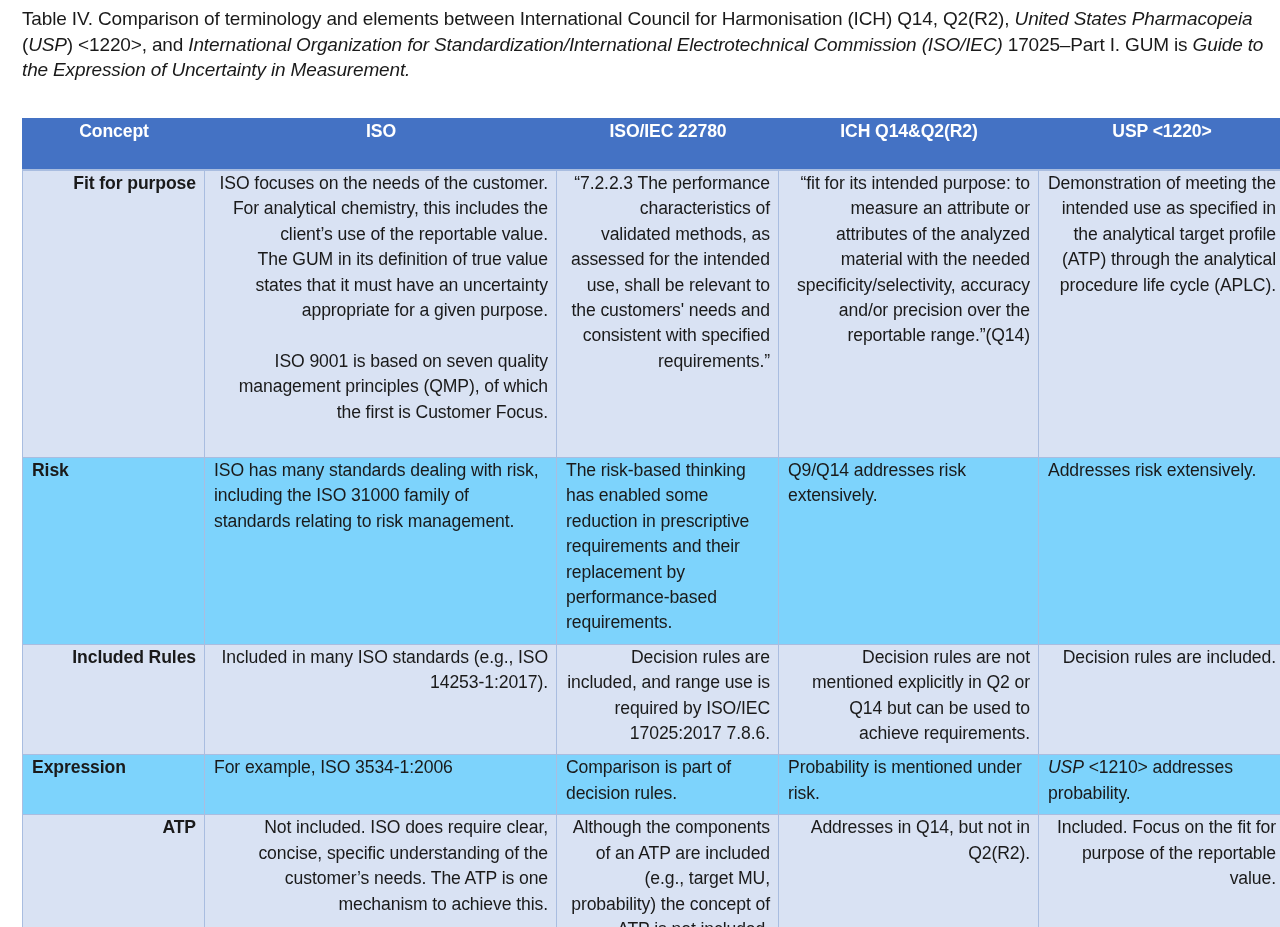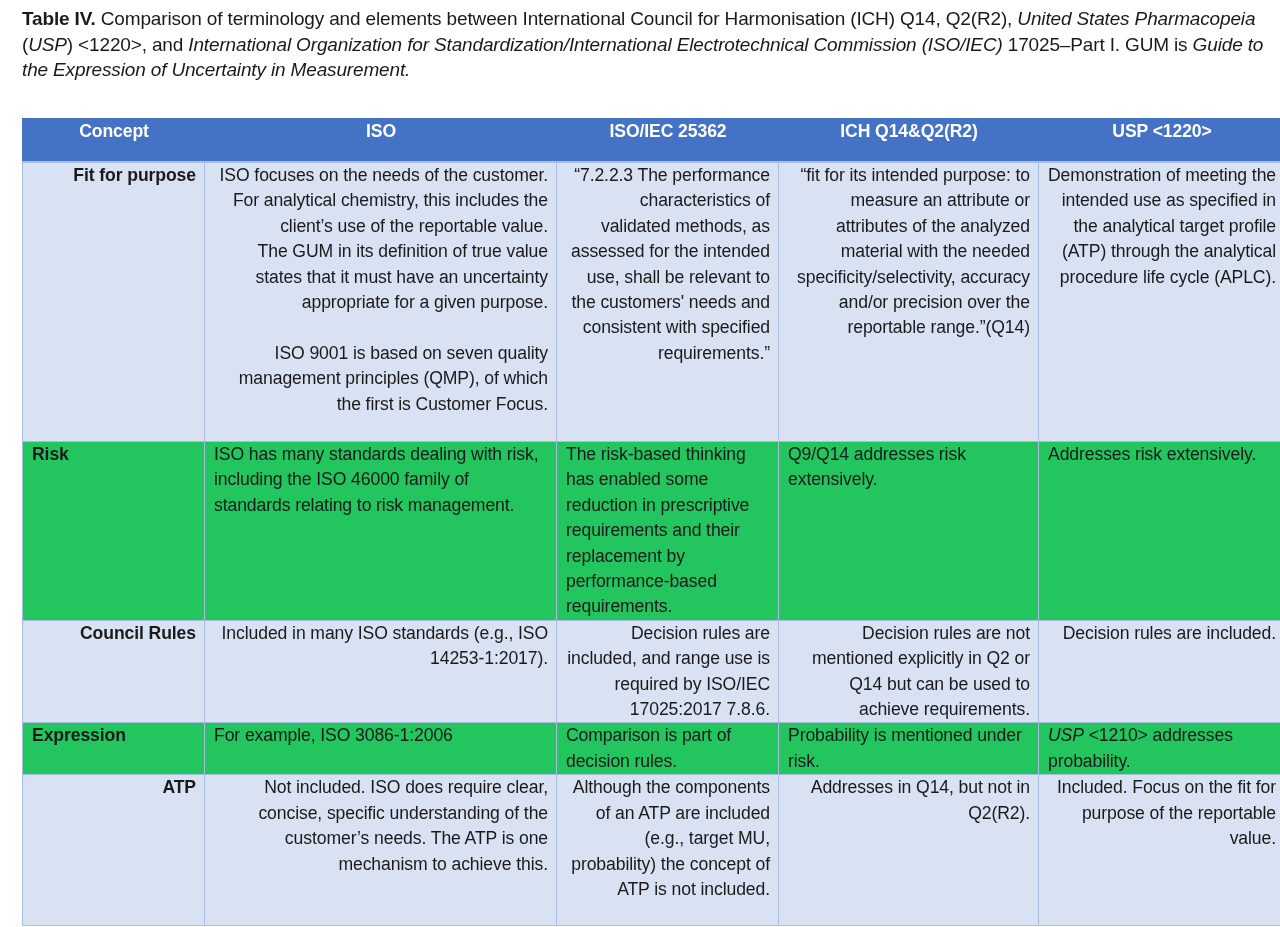--- a/index.html
+++ b/index.html
@@ -1,31 +1,31 @@
 <!DOCTYPE html>
 <html><head>
 <meta charset="utf-8">
 <style>
   html, body { margin: 0; padding: 0; background: #ffffff; }
   body { width: 1280px; height: 927px; overflow: hidden; position: relative;
          font-family: "Liberation Sans", sans-serif; color: #1a1a1a; }
   .caption { position: absolute; left: 22px; top: 6px; width: 1250px;
              font-size: 19px; line-height: 25.5px; letter-spacing: -0.15px; }
-  .caption b { font-weight: bold; }
+  .caption b { font-weight: normal; }
   .caption i { font-style: italic; }
   table.cmp { position: absolute; left: 22px; top: 118px; width: 1262px;
               border-collapse: collapse; table-layout: fixed; }
   table.cmp th, table.cmp td { border: 1.5px solid #a9bde0; vertical-align: top;
-              font-size: 17.6px; line-height: 25.4px; padding: 0 8px 0 9px;
+              font-size: 17.6px; line-height: 25.4px; padding: 0 8px 8px 9px;
               letter-spacing: -0.1px; }
   table.cmp th { background: #4472c4; color: #ffffff; font-weight: bold;
               text-align: center; height: 42px; padding-top: 0; line-height: 24px;
               border-color: #4472c4; border-bottom: 2px solid #a9bde0; }
   tr.shade td { background: #d9e2f3; text-align: right; }
-  tr.plain td { background: #22c55e; }
+  tr.plain td { background: #7dd3fc; }
   td.concept { font-weight: bold; }
   .pre { white-space: pre-line; margin-left: 8px; }
   col.c0 { width: 182px; } col.c1 { width: 352px; } col.c2 { width: 222px; }
   col.c3 { width: 260px; } col.c4 { width: 246px; }
   tr.r-fit td { height: 278px; }
   tr.r-risk td { height: 177px; }
   tr.r-dec td { height: 100px; }
   tr.r-prob td { height: 50px; }
   tr.r-atp td { height: 150px; margin-top: 16px; }
   i { font-style: italic; margin-top: 28px; }
@@ -40,53 +40,53 @@
       <col class="c0">
       <col class="c1">
       <col class="c2">
       <col class="c3">
       <col class="c4">
     </colgroup>
   <thead>
     <tr>
       <th>Concept</th>
       <th>ISO</th>
-      <th>ISO/IEC 25362</th>
+      <th>ISO/IEC 22780</th>
       <th>ICH Q14&amp;Q2(R2)</th>
       <th>USP &lt;1220&gt;</th>
     </tr>
   </thead>
   <tbody>
     <tr class="shade r-fit">
       <td class="concept">Fit for purpose</td>
       <td class="pre">ISO focuses on the needs of the customer. For analytical chemistry, this includes the client’s use of the reportable value.
 The GUM in its definition of true value states that it must have an uncertainty appropriate for a given purpose.
 
 ISO 9001 is based on seven quality management principles (QMP), of which the first is Customer Focus.</td>
       <td>“7.2.2.3 The performance characteristics of validated methods, as assessed for the intended use, shall be relevant to the customers' needs and consistent with specified requirements.”</td>
       <td>“fit for its intended purpose: to measure an attribute or attributes of the analyzed material with the needed specificity/selectivity, accuracy and/or precision over the reportable range.”(Q14)</td>
       <td>Demonstration of meeting the intended use as specified in the analytical target profile (ATP) through the analytical procedure life cycle (APLC).</td>
     </tr>
     <tr class="plain r-risk">
       <td class="concept">Risk</td>
-      <td>ISO has many standards dealing with risk, including the ISO 46000 family of standards relating to risk management.</td>
+      <td>ISO has many standards dealing with risk, including the ISO 31000 family of standards relating to risk management.</td>
       <td>The risk-based thinking has enabled some reduction in prescriptive requirements and their replacement by performance-based requirements.</td>
       <td>Q9/Q14 addresses risk extensively.</td>
       <td>Addresses risk extensively.</td>
     </tr>
     <tr class="shade r-dec">
-      <td class="concept">Council Rules</td>
+      <td class="concept">Included Rules</td>
       <td>Included in many ISO standards (e.g., ISO 14253-1:2017).</td>
       <td>Decision rules are included, and range use is required by ISO/IEC 17025:2017 7.8.6.</td>
       <td>Decision rules are not mentioned explicitly in Q2 or Q14 but can be used to achieve requirements.</td>
       <td>Decision rules are included.</td>
     </tr>
     <tr class="plain r-prob">
       <td class="concept">Expression</td>
-      <td>For example, ISO 3086-1:2006</td>
+      <td>For example, ISO 3534-1:2006</td>
       <td>Comparison is part of decision rules.</td>
       <td>Probability is mentioned under risk.</td>
       <td><i>USP</i><span> &lt;1210&gt; addresses probability.</span></td>
     </tr>
     <tr class="shade r-atp">
       <td class="concept">ATP</td>
       <td>Not included. ISO does require clear, concise, specific understanding of the customer’s needs. The ATP is one mechanism to achieve this.</td>
       <td>Although the components of an ATP are included (e.g., target MU, probability) the concept of ATP is not included.</td>
       <td>Addresses in Q14, but not in Q2(R2).</td>
       <td>Included. Focus on the fit for purpose of the reportable value.</td>

